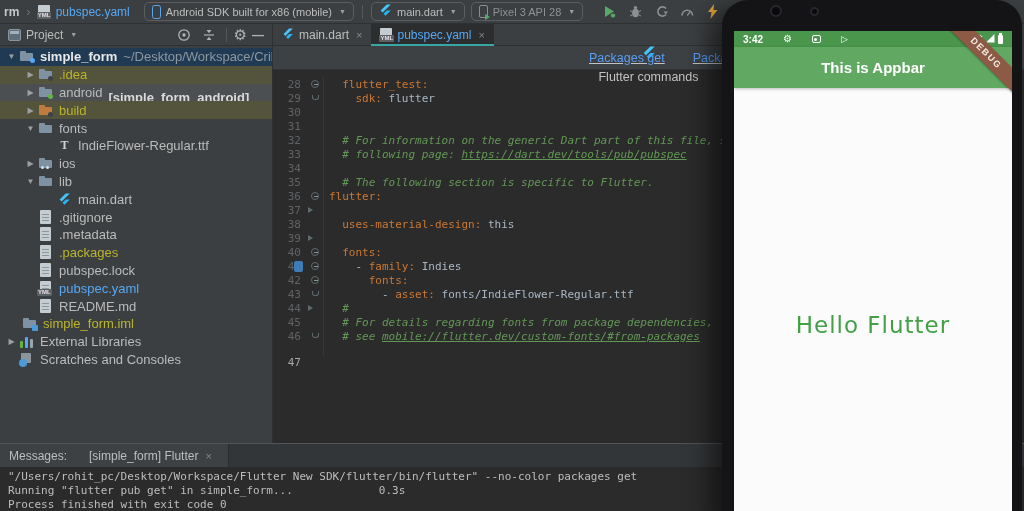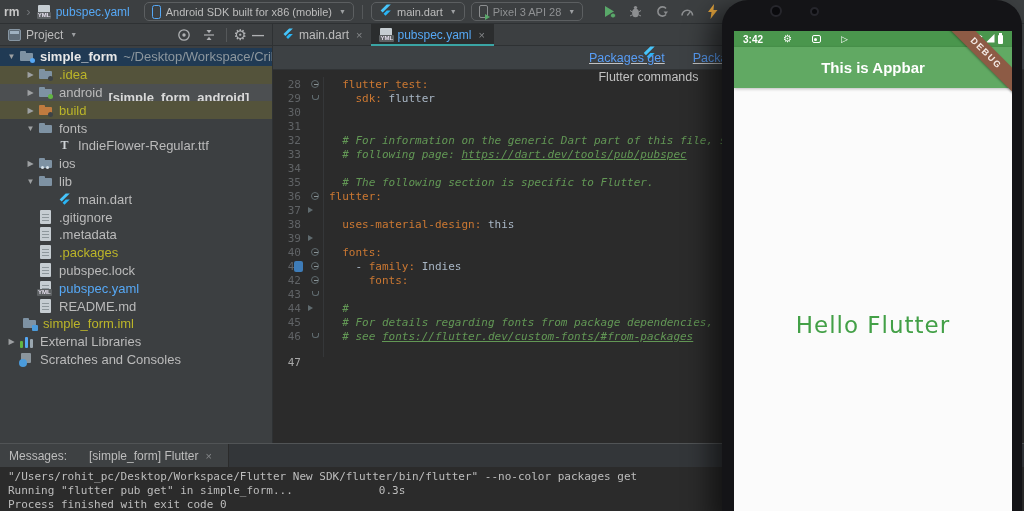--- a/index.html
+++ b/index.html
@@ -493,39 +493,40 @@
           <span class="foldcol">
             <span class="fo"></span>
           </span>
           <span class="ct"><span class="k">      fonts:</span></span>
         </div>
         <div class="cl">
           <span class="num">43</span>
           <span class="foldcol">
             <span class="fe"></span>
           </span>
+          <span class="ct"><span class="v">        - </span><span class="k">asset:</span><span class="v"> fonts/IndieFlower-Regular.ttf</span></span>
         </div>
         <div class="cl">
           <span class="num">44</span>
           <span class="foldcol">
             <span class="ft"></span>
           </span>
           <span class="ct"><span class="c">  #</span></span>
         </div>
         <div class="cl">
           <span class="num">45</span>
           <span class="foldcol"></span>
           <span class="ct"><span class="c">  # For details regarding fonts from package dependencies,</span></span>
         </div>
         <div class="cl">
           <span class="num">46</span>
           <span class="foldcol">
             <span class="fe"></span>
           </span>
-          <span class="ct"><span class="c">  # see </span><span class="u">fonts://flutter.dev/custom-fonts/#from-packages</span></span>
+          <span class="ct"><span class="c">  # see </span><span class="u">mobile://flutter.dev/custom-fonts/#from-packages</span></span>
         </div>
         <div class="cl cur">
           <span class="num">47</span>
           <span class="foldcol"></span>
           <span class="ct"></span>
         </div>
       </div>
   </div>
 
   <div class="messages">

